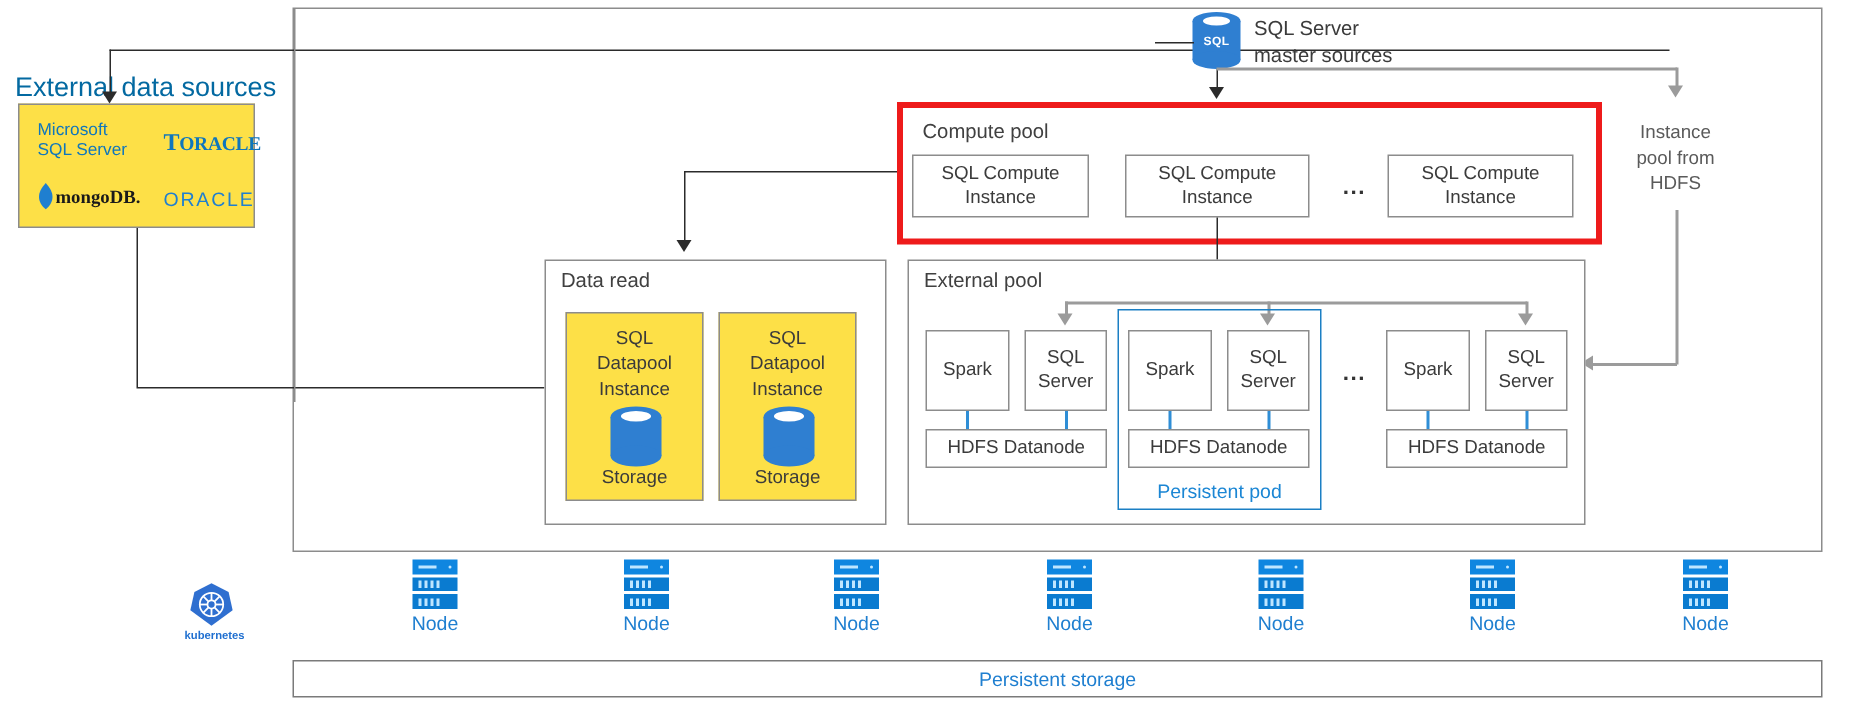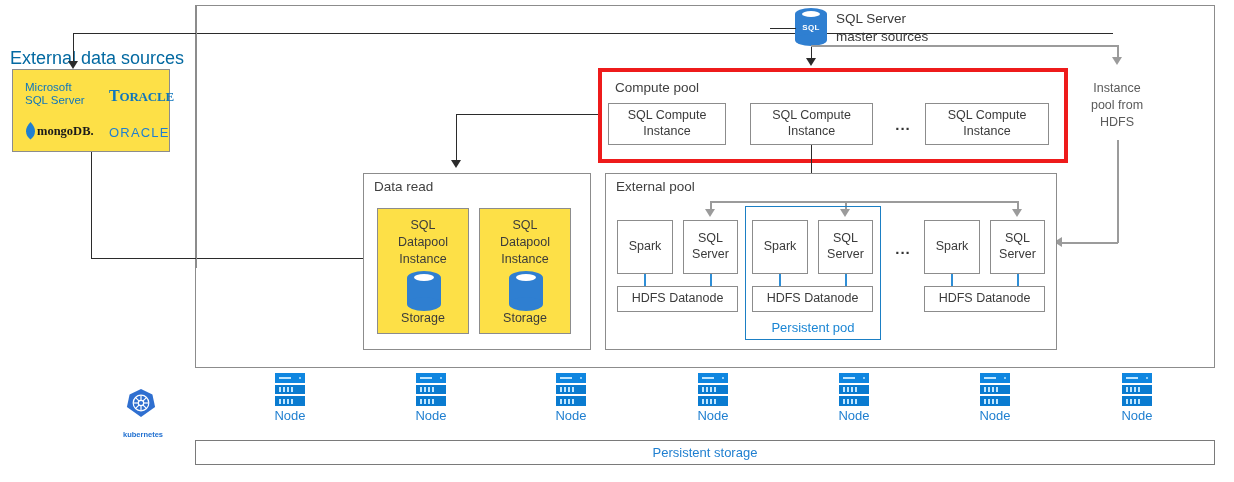--- a/index.html
+++ b/index.html
@@ -71,21 +71,21 @@
   .srv{width:30px;height:33px;display:flex;flex-direction:column;gap:2px;}
   .srv .r{height:9.5px;background:#0a7bd0;position:relative;}
   .srv .r1{background:#0f86e0;}
   .srv .dash{position:absolute;left:4px;top:3.5px;width:12px;height:2.5px;background:#bfe6ff;}
   .srv .dot{position:absolute;right:4px;top:3.5px;width:2.5px;height:2.5px;background:#bfe6ff;border-radius:50%;}
   .srv .ticks{position:absolute;left:4px;top:2.5px;display:flex;gap:2px;}
   .srv .ticks i{display:block;width:2px;height:5px;background:#bfe6ff;}
 
   
   .k8slogo{width:30px;height:30px;}
-  .k8s-word{font-size:7.5px;color:#1f6fd0;font-weight:bold;text-align:center;margin-top:12px;}
+  .k8s-word{font-size:7.5px;color:#1f6fd0;font-weight:bold;text-align:center;margin-top:1px;}
 
   
   .bl-v{background:#2f8ed6;width:1.5px;}
 </style>
 </head>
 <body>
 
 <div id="stage">
 
   <div class="abs pool" style="left:195px;top:5px;width:1020px;height:363px;border-color:#8c8c8c;"></div>

